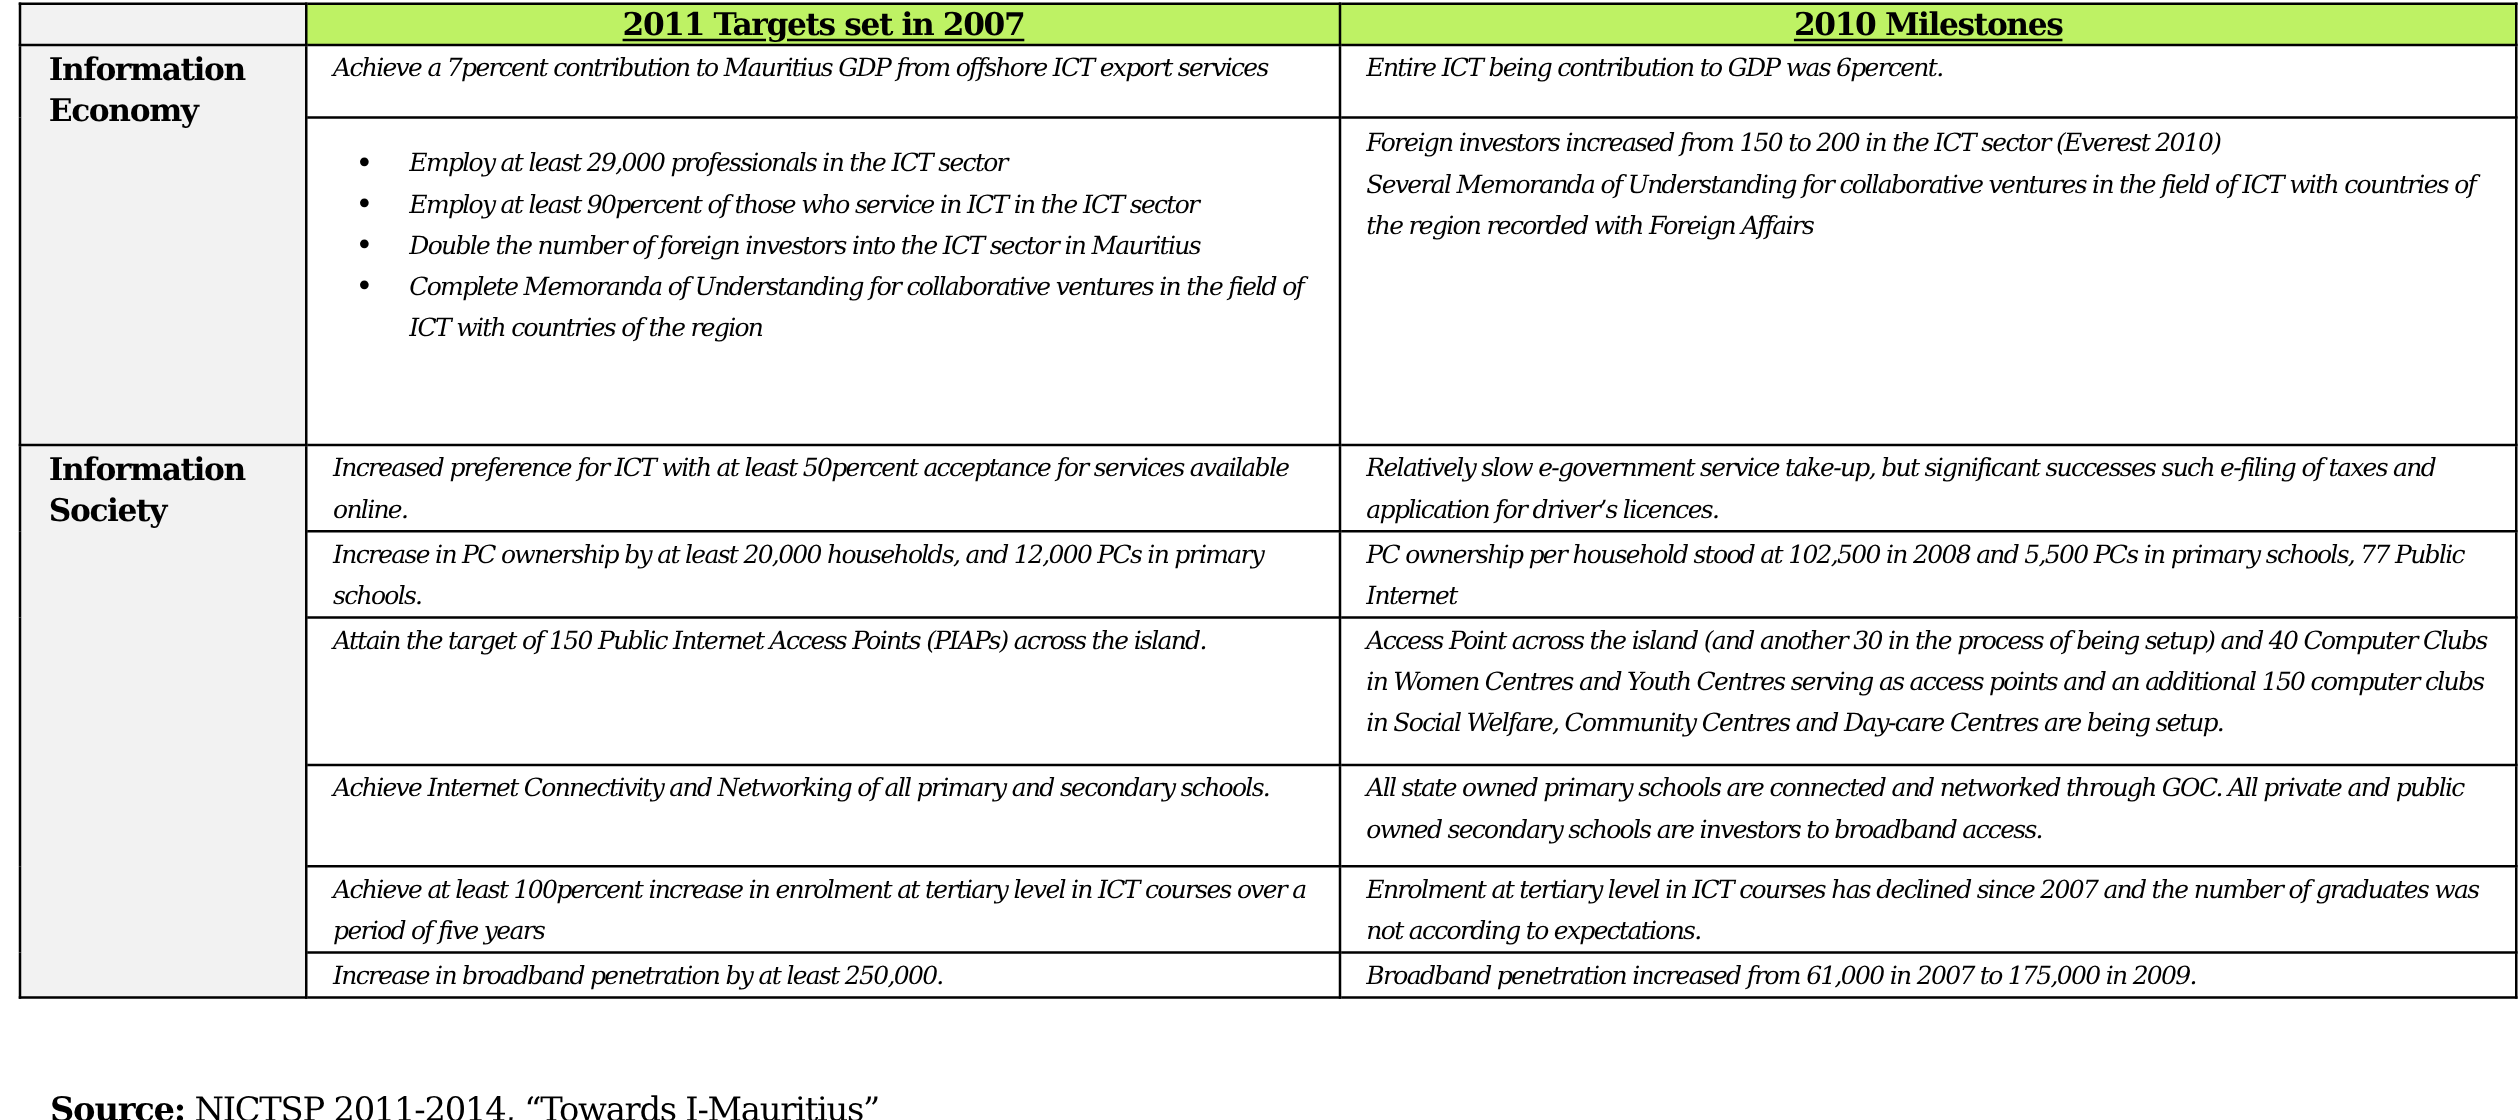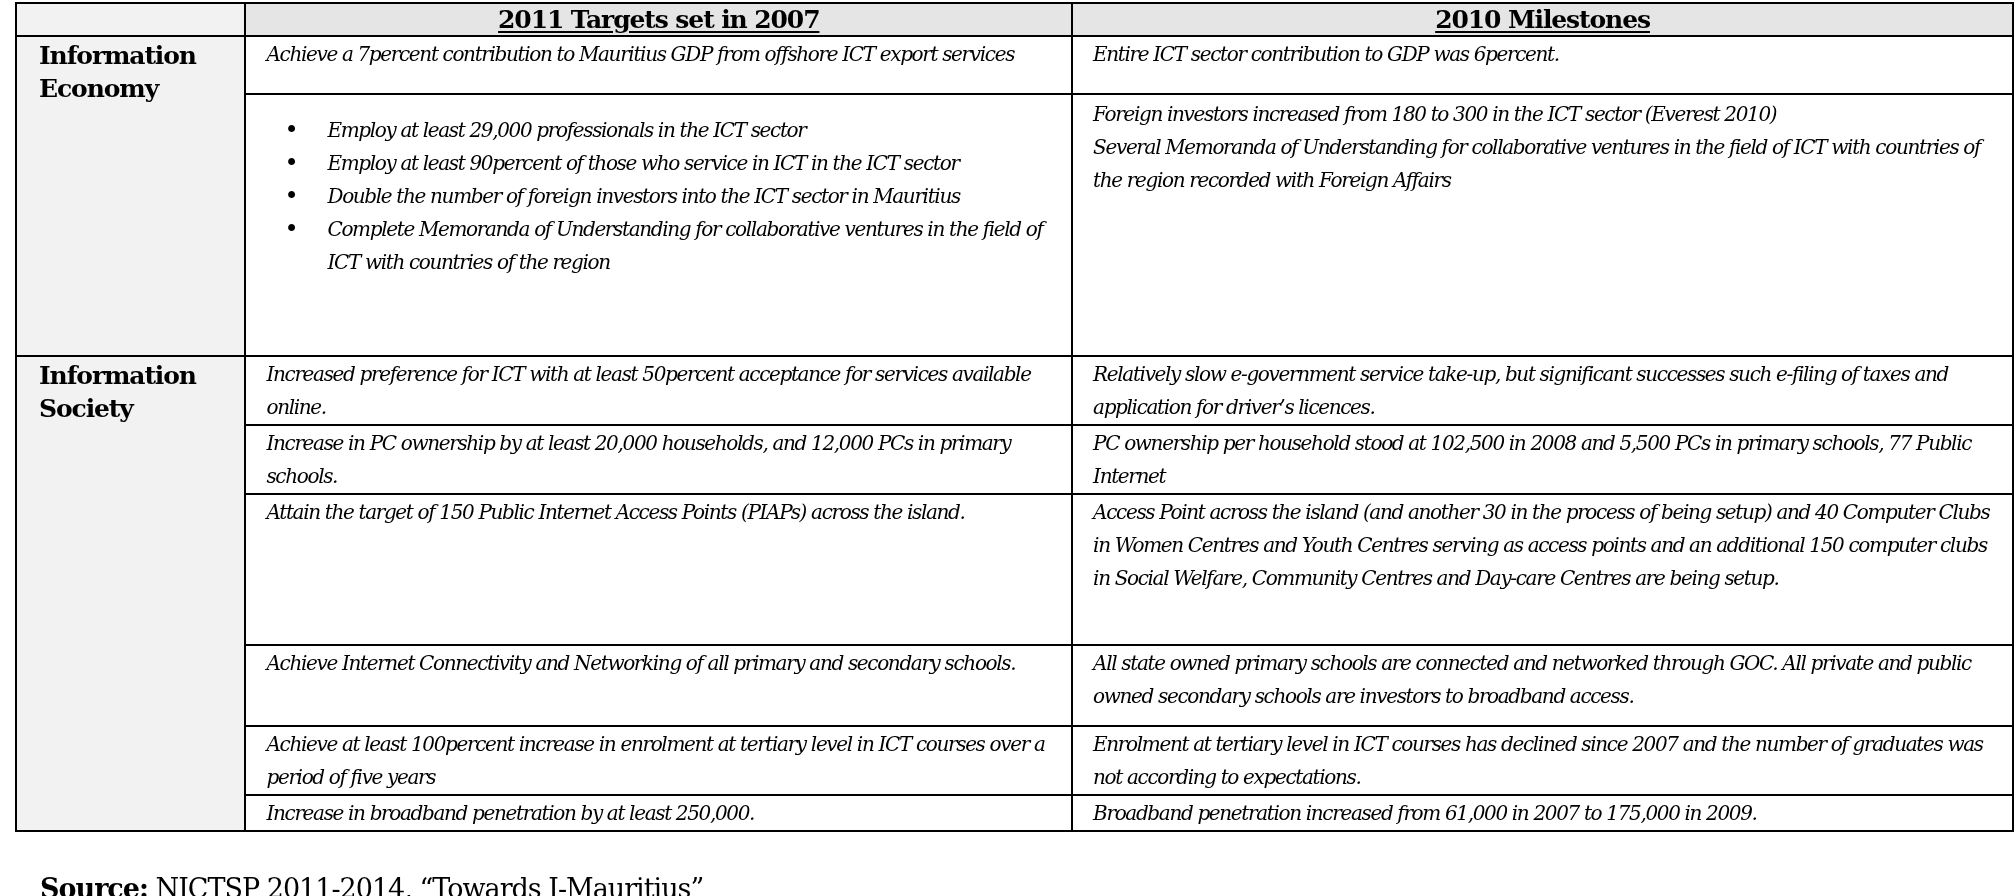--- a/index.html
+++ b/index.html
@@ -4,21 +4,21 @@
 <style>
   html, body { margin: 0; padding: 0; background: #ffffff; }
   body { width: 2016px; height: 896px; overflow: hidden; position: relative;
          font-family: "DejaVu Serif", "Liberation Serif", serif; color: #000; }
   .tbl { position: absolute; left: 15px; top: 2px; border-collapse: collapse;
          table-layout: fixed; width: 1999px; }
   .tbl td, .tbl th { border: 2px solid #000; vertical-align: top; padding: 0; }
   .c0 { width: 229px; background: #f2f2f2; }
   .c1 { width: 825px; }
   .c2 { width: 939px; }
-  th { background: #e5e5e5; font-weight: bold; font-size: 25px; height: 31px;
+  th { background: #bef264; font-weight: bold; font-size: 25px; height: 31px;
        text-align: center; letter-spacing: -1.1px; line-height: 31px; }
   th span { text-decoration: underline; text-underline-offset: 3px; }
   .cat { font-weight: bold; font-size: 25px; line-height: 33px; padding: 2px 0 0 22px !important;
          letter-spacing: -1.1px; }
   .cell { font-size: 20px; line-height: 33px; padding: 1px 10px 0 20px !important;
           letter-spacing: -1.35px; word-spacing: 0px; font-style: italic; }
   .cell p { margin: 0; }
   ul.b { margin: 16px; padding: 0 0 0 45px; list-style: none; }
   ul.b li { position: relative; }
   ul.b li::before { content: "\2022"; position: absolute; left: -43px; top: 0; font-size: 24px; }
@@ -38,47 +38,47 @@
   <tbody>
       <tr>
     <th class="c0"></th>
     <th class="c1"><span>2011 Targets set in 2007</span></th>
     <th class="c2"><span>2010 Milestones</span></th>
   </tr>
 
   <tr style="height:58px">
     <td class="c0 cat" rowspan="2">Information Economy</td>
     <td class="cell">Achieve a 7percent contribution to Mauritius GDP from offshore ICT export services</td>
-    <td class="cell">Entire ICT sector contribution to GDP was 6percent.</td>
+    <td class="cell">Entire ICT being contribution to GDP was 6percent.</td>
   </tr>
   <tr style="height:262px">
     <td class="cell" style="padding-top:3px !important">
       <ul class="b">
         <li>Employ at least 29,000 professionals in the ICT sector</li>
         <li>Employ at least 90percent of those who service in ICT in the ICT sector</li>
         <li>Double the number of foreign investors into the ICT sector in Mauritius</li>
         <li>Complete Memoranda of Understanding for collaborative ventures in the field of ICT with countries of the region</li>
       </ul>
     </td>
     <td class="cell" style="padding-top:3px !important">
-      <p>Foreign investors increased from 180 to 300 in the ICT sector (Everest 2010)</p>
+      <p>Foreign investors increased from 150 to 200 in the ICT sector (Everest 2010)</p>
       <p>Several Memoranda of Understanding for collaborative ventures in the field of ICT with countries of the region recorded with Foreign Affairs</p>
     </td>
   </tr>
 
   <tr style="height:60px">
     <td class="c0 cat" rowspan="6">Information Society</td>
     <td class="cell">Increased preference for ICT with at least 50percent acceptance for services available online.</td>
     <td class="cell">Relatively slow e-government service take-up, but significant successes such e-filing of taxes and application for driver’s licences.</td>
   </tr>
   <tr style="height:59px">
     <td class="cell">Increase in PC ownership by at least 20,000 households, and 12,000 PCs in primary schools.</td>
     <td class="cell">PC ownership per household stood at 102,500 in 2008 and 5,500 PCs in primary schools, 77 Public Internet</td>
   </tr>
-  <tr style="height:151px">
+  <tr style="height:118px">
     <td class="cell">Attain the target of 150 Public Internet Access Points (PIAPs) across the island.</td>
     <td class="cell">Access Point across the island (and another 30 in the process of being setup) and 40 Computer Clubs in Women Centres and Youth Centres serving as access points and an additional 150 computer clubs in Social Welfare, Community Centres and Day-care Centres are being setup.</td>
   </tr>
   <tr style="height:81px">
     <td class="cell">Achieve Internet Connectivity and Networking of all primary and secondary schools.</td>
     <td class="cell">All state owned primary schools are connected and networked through GOC. All private and public owned secondary schools are investors to broadband access.</td>
   </tr>
   <tr style="height:69px">
     <td class="cell">Achieve at least 100percent increase in enrolment at tertiary level in ICT courses over a period of five years</td>
     <td class="cell">Enrolment at tertiary level in ICT courses has declined since 2007 and the number of graduates was not according to expectations.</td>

